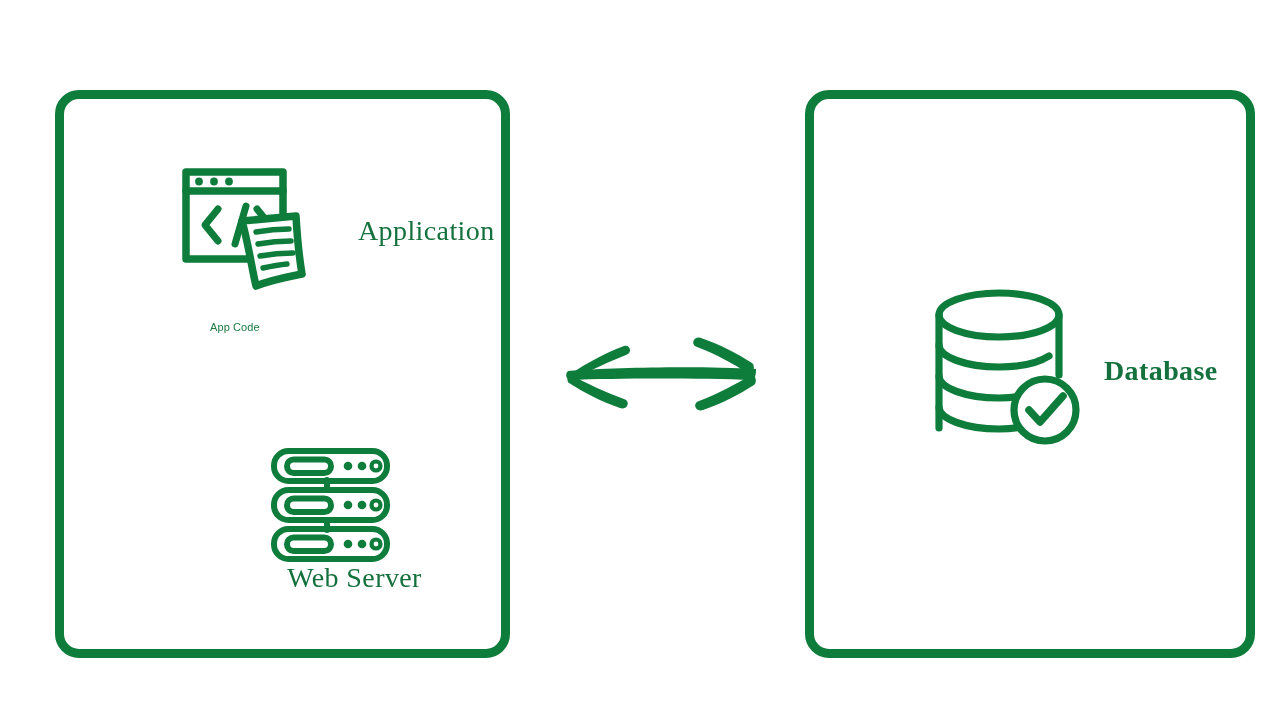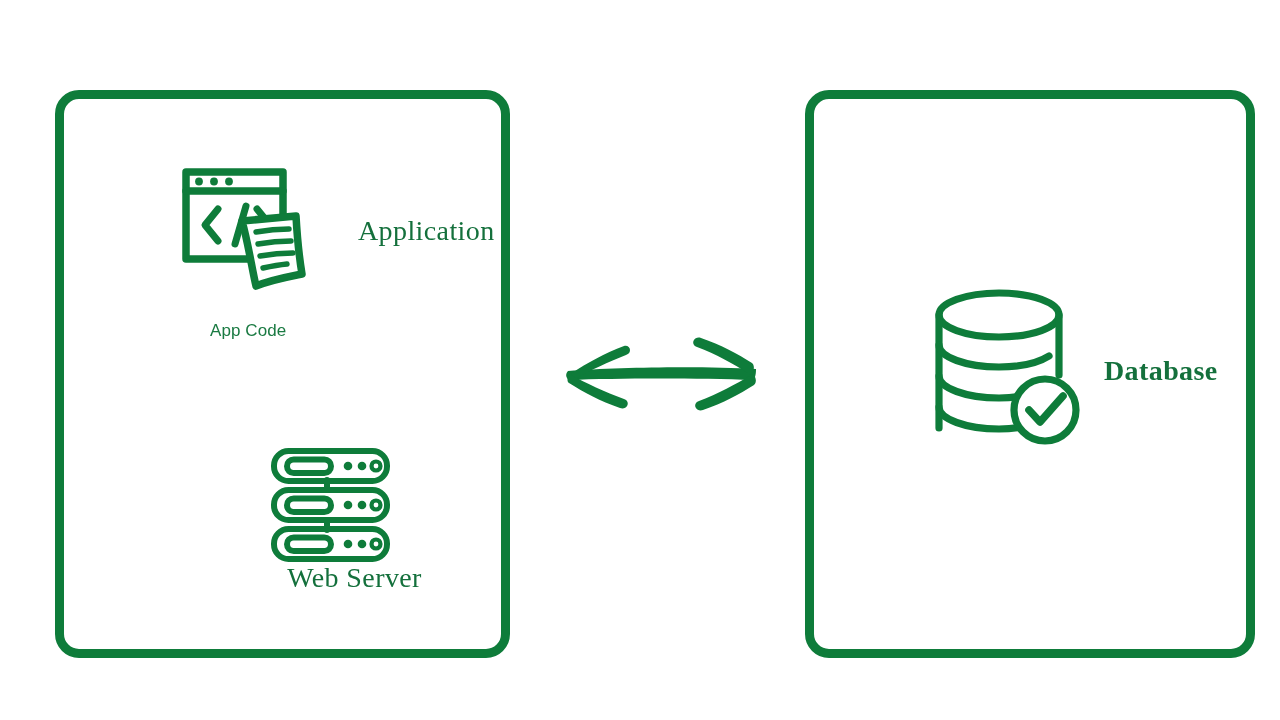--- a/index.html
+++ b/index.html
@@ -73,21 +73,21 @@
     margin-left: 46px;
     margin-top: 0;
   }
   #app-code-caption {
     position: absolute;
     left: 210px;
     top: 321px;
     width: 160px;
     text-align: left;
     font-family: "Liberation Sans", sans-serif;
-    font-size: 17px;
+    font-size: 11px;
     color: #1A7A42;
     letter-spacing: 0.1px;
   }
 
   
   #node-webserver {
     left: 182px;
     top: 448px;
     width: 300px;
     height: 114px;

